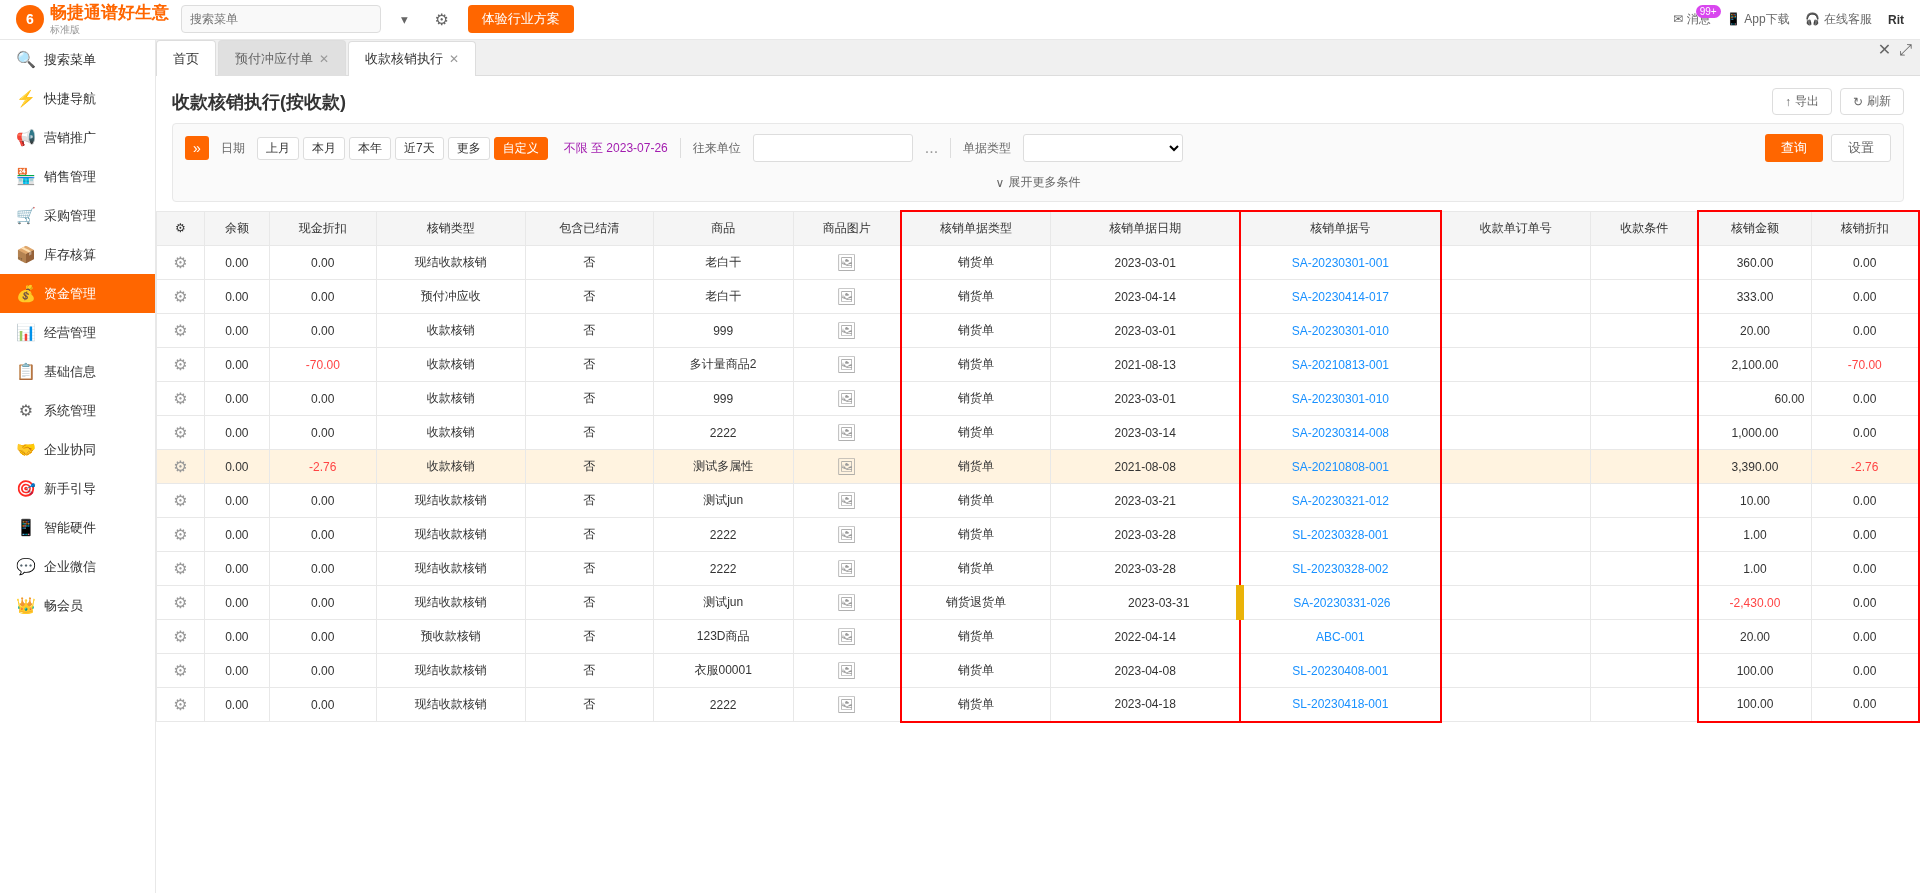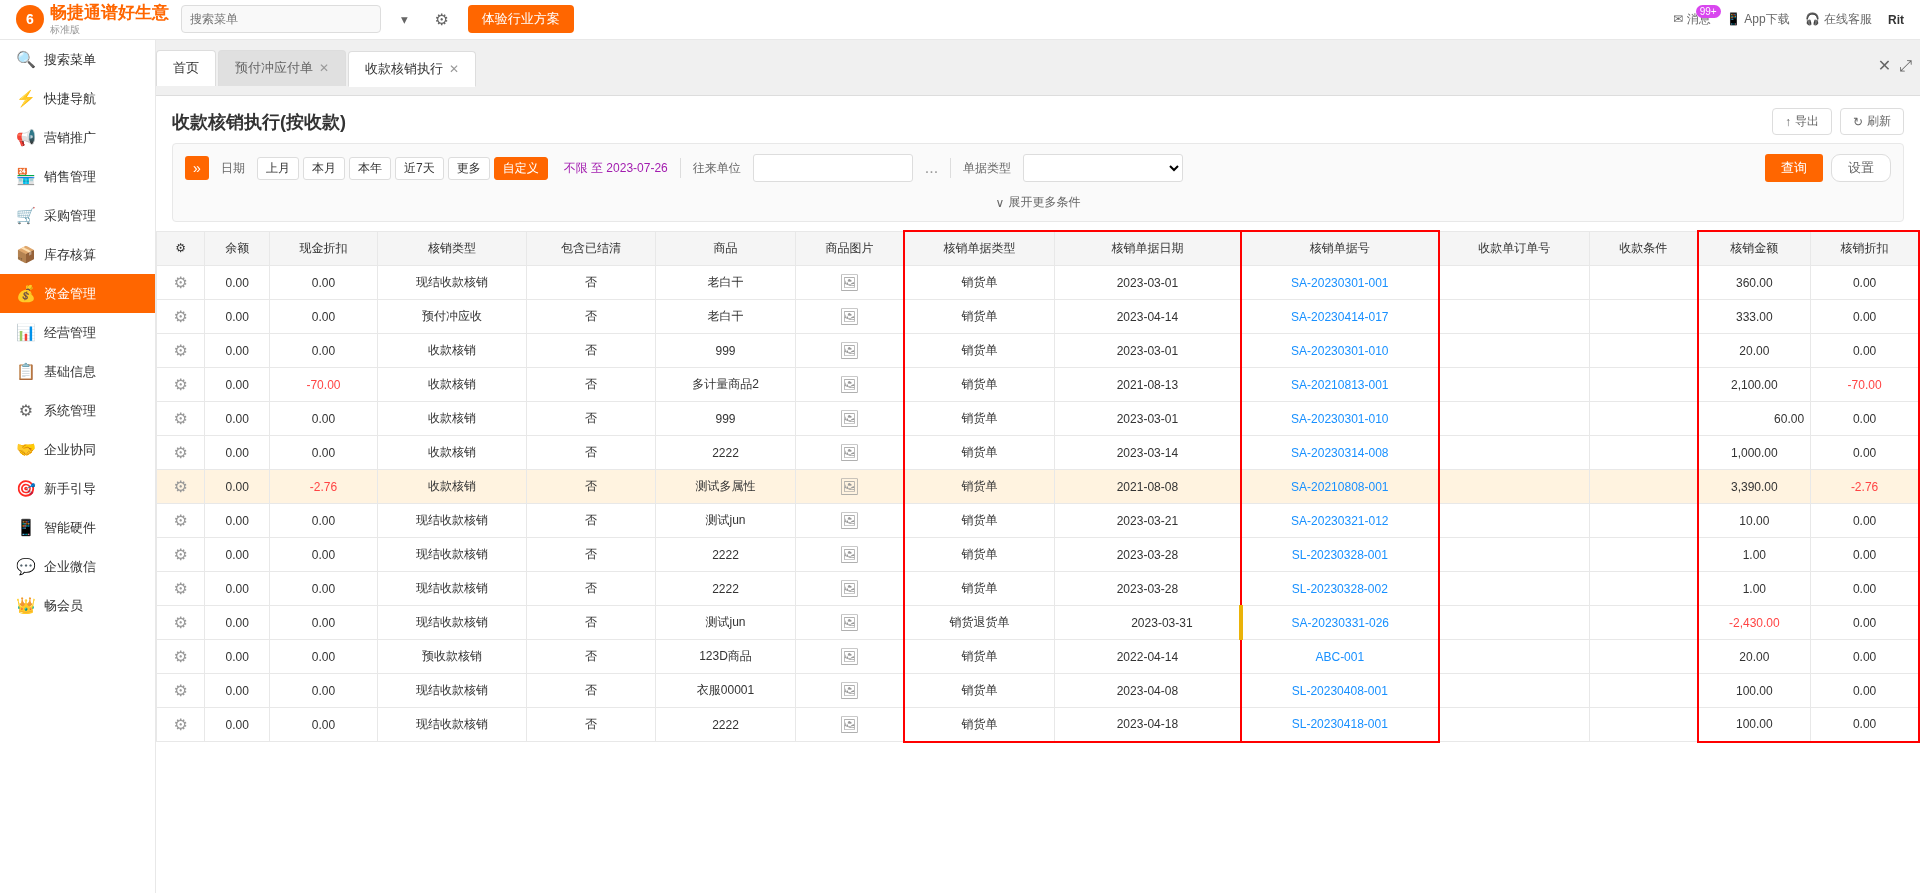--- a/index.html
+++ b/index.html
@@ -24,21 +24,21 @@
     .sidebar-item { display: flex; align-items: center; gap: 8px; padding: 10px 16px; cursor: pointer; color: #333; font-size: 13px; }
     .sidebar-item.active { background: #ff6600; color: white; border-radius: 0; }
     .sidebar-item.active .sidebar-icon { color: white; }
     .sidebar-icon { font-size: 16px; color: #666; width: 20px; text-align: center; }
     .sidebar-label { font-size: 13px; }
     
     
     .main-content { flex: 1; display: flex; flex-direction: column; overflow: hidden; }
     
     
-    .tab-bar { height: 56px; background: #f0f0f0; display: flex; align-items: center; padding: 0 0 0 0; border-bottom: 1px solid #ddd; }
+    .tab-bar { height: 36px; background: #f0f0f0; display: flex; align-items: flex-start; padding: 0 0 0 0; border-bottom: 1px solid #ddd; }
     .tab { height: 36px; padding: 0 16px; display: flex; align-items: center; gap: 6px; cursor: pointer; background: #e0e0e0; border: 1px solid #ddd; border-bottom: none; font-size: 13px; color: #666; margin-right: 2px; border-radius: 4px 4px 0 0; }
     .tab.home { background: #fff; color: #333; }
     .tab.active { background: #fff; color: #333; border-bottom: 1px solid #fff; margin-bottom: -1px; }
     .tab-close { font-size: 12px; color: #999; cursor: pointer; }
     .tab-bar-right { margin-left: auto; display: flex; align-items: center; gap: 8px; padding-right: 8px; padding-bottom: 4px; }
     
     
     .page-content { flex: 1; background: #fff; padding: 0; overflow: hidden; display: flex; flex-direction: column; }
     .page-header { padding: 12px 16px 8px 16px; display: flex; justify-content: space-between; align-items: center; }
     .page-title { font-size: 18px; font-weight: bold; color: #333; }
@@ -53,21 +53,21 @@
     .filter-label { font-size: 12px; color: #666; }
     .date-btns { display: flex; gap: 4px; }
     .date-btn { padding: 2px 8px; border: 1px solid #ddd; background: white; border-radius: 3px; cursor: pointer; font-size: 12px; color: #333; }
     .date-btn.custom { background: #ff6600; color: white; border-color: #ff6600; }
     .date-range { font-size: 12px; color: #a21caf; margin-left: 4px; }
     .filter-divider { width: 1px; height: 20px; background: #ddd; }
     .filter-input { height: 28px; border: 1px solid #ddd; border-radius: 3px; padding: 0 8px; font-size: 12px; width: 160px; }
     .filter-dots { color: #999; font-size: 16px; }
     .filter-select { height: 28px; border: 1px solid #ddd; border-radius: 3px; padding: 0 8px; font-size: 12px; width: 160px; background: white; }
     .query-btn { height: 28px; padding: 0 16px; background: #ff6600; color: white; border: none; border-radius: 3px; cursor: pointer; font-size: 13px; }
-    .settings-btn2 { height: 28px; padding: 0 16px; background: white; color: #666; border: 1px solid #ddd; border-radius: 9px; cursor: pointer; font-size: 13px; }
+    .settings-btn2 { height: 28px; padding: 0 16px; background: white; color: #666; border: 1px solid #ddd; border-radius: 3px; cursor: pointer; font-size: 13px; }
     .expand-btn { display: flex; align-items: center; gap: 4px; color: #666; cursor: pointer; font-size: 12px; border: none; background: transparent; margin: 6px auto 0; }
     
     
     .table-wrapper { flex: 1; overflow: auto; margin: 8px 0 0 0; position: relative; }
     table { width: 100%; border-collapse: collapse; font-size: 12px; }
     thead th { background: #f5f5f5; border: 1px solid #e8e8e8; padding: 8px 6px; text-align: center; color: #333; font-weight: normal; white-space: nowrap; position: sticky; top: 0; z-index: 10; }
     tbody td { border: 1px solid #e8e8e8; padding: 7px 6px; text-align: center; color: #333; white-space: nowrap; }
     tbody tr.highlighted { background: #fff3e0; }
     .link-text { color: #1890ff; cursor: pointer; text-decoration: none; }
     .negative { color: #ff4444; }
@@ -439,21 +439,21 @@
               </tr>
               <tr>
                 <td><span style="font-size:16px;color:#999;cursor:pointer">⚙</span></td>
                 <td>0.00</td>
                 <td>0.00</td>
                 <td>现结收款核销</td>
                 <td>否</td>
                 <td>测试jun</td>
                 <td><span style="font-size:16px;color:#999">🖼</span></td>
                 <td style="border-left: 2px solid red;">销货退货单</td>
-                <td style="border-right: 4px solid #eab308; padding-left: 36px;">2023-03-31</td>
+                <td style="border-right: 8px solid #eab308; padding-left: 36px;">2023-03-31</td>
                 <td style="border-left: 2px solid red; border-right: 2px solid red;"><a class="link-text">SA-20230331-026</a></td>
                 <td></td>
                 <td></td>
                 <td class="negative" style="border-left: 2px solid red;">-2,430.00</td>
                 <td style="border-right: 2px solid red;">0.00</td>
               </tr>
               <tr>
                 <td><span style="font-size:16px;color:#999;cursor:pointer">⚙</span></td>
                 <td>0.00</td>
                 <td>0.00</td>

